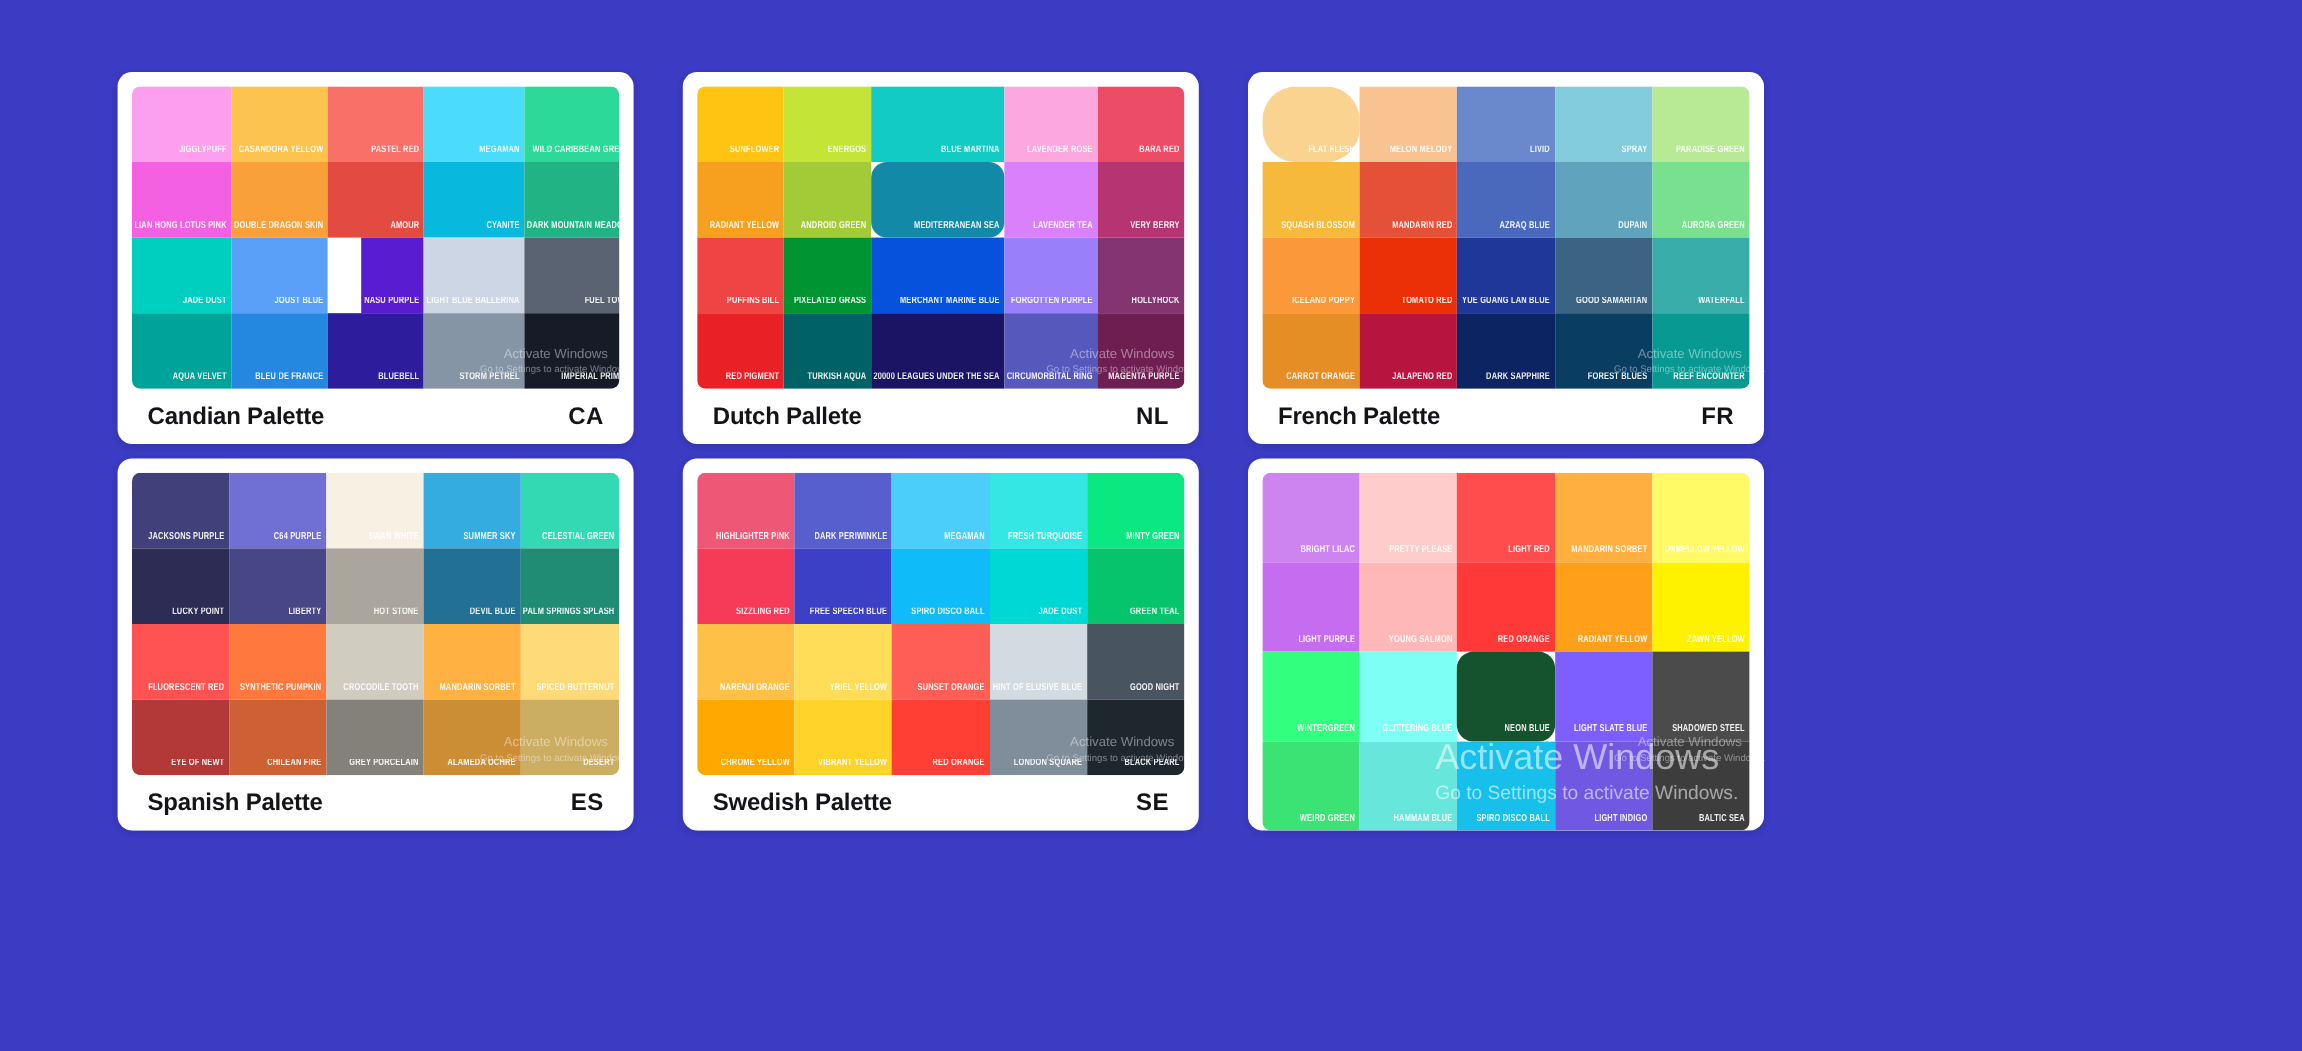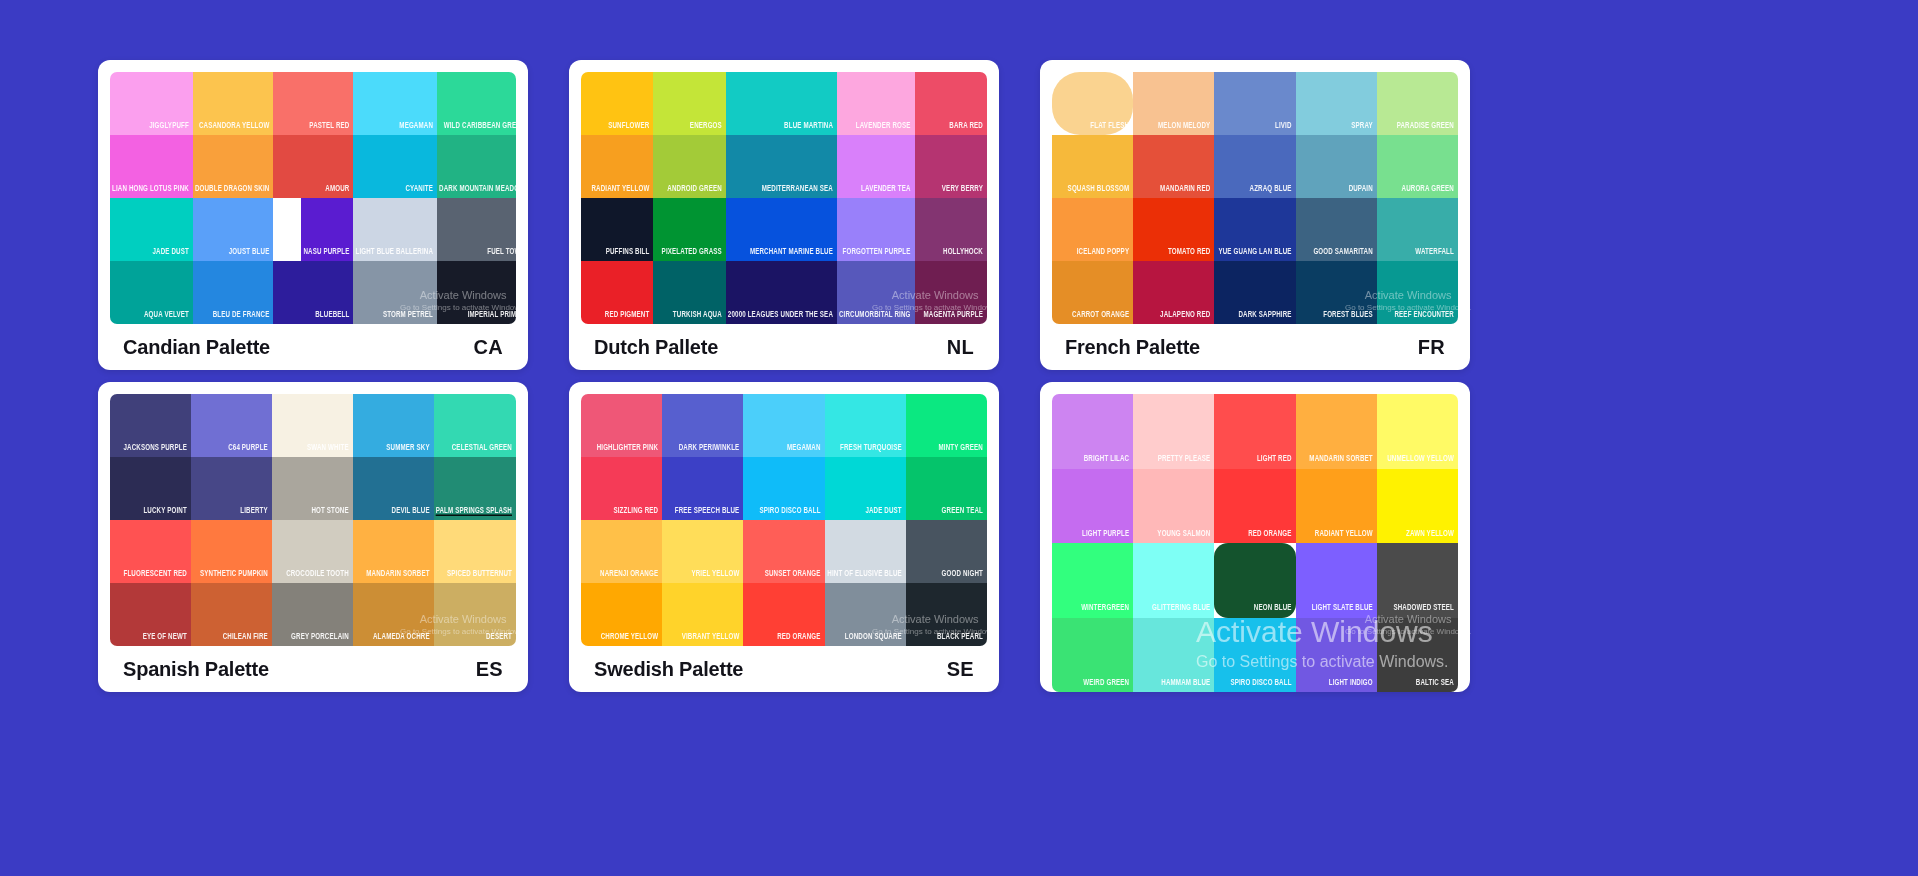--- a/index.html
+++ b/index.html
@@ -193,30 +193,30 @@
         </div>
         <div class="swatch" style="background: rgb(237, 76, 103);">
           <span class="swatch-label">BARA RED</span>
         </div>
         <div class="swatch" style="background: rgb(247, 159, 31);">
           <span class="swatch-label">RADIANT YELLOW</span>
         </div>
         <div class="swatch" style="background: rgb(163, 203, 56);">
           <span class="swatch-label">ANDROID GREEN</span>
         </div>
-        <div class="swatch" style="background: rgb(18, 137, 167);">
+        <div class="swatch" style="background: rgb(18, 137, 167); border-radius: 13px;">
           <span class="swatch-label">MEDITERRANEAN SEA</span>
         </div>
         <div class="swatch" style="background: rgb(217, 128, 250);">
           <span class="swatch-label">LAVENDER TEA</span>
         </div>
         <div class="swatch" style="background: rgb(181, 52, 113);">
           <span class="swatch-label">VERY BERRY</span>
         </div>
-        <div class="swatch" style="background: #0f172a;">
+        <div class="swatch" style="background: #ef4444;">
           <span class="swatch-label">PUFFINS BILL</span>
         </div>
         <div class="swatch" style="background: rgb(0, 148, 50);">
           <span class="swatch-label">PIXELATED GRASS</span>
         </div>
         <div class="swatch" style="background: rgb(6, 82, 221);">
           <span class="swatch-label">MERCHANT MARINE BLUE</span>
         </div>
         <div class="swatch" style="background: rgb(153, 128, 250);">
           <span class="swatch-label">FORGOTTEN PURPLE</span>
@@ -335,21 +335,21 @@
         </div>
         <div class="swatch" style="background: rgb(71, 71, 135);">
           <span class="swatch-label">LIBERTY</span>
         </div>
         <div class="swatch" style="background: rgb(170, 166, 157);">
           <span class="swatch-label">HOT STONE</span>
         </div>
         <div class="swatch" style="background: rgb(34, 112, 147);">
           <span class="swatch-label">DEVIL BLUE</span>
         </div>
-        <div class="swatch" style="background: rgb(33, 140, 116); text-decoration: underline;">
+        <div class="swatch" style="background: rgb(33, 140, 116);">
           <span class="swatch-label">PALM SPRINGS SPLASH</span>
         </div>
         <div class="swatch" style="background: rgb(255, 82, 82);">
           <span class="swatch-label">FLUORESCENT RED</span>
         </div>
         <div class="swatch" style="background: rgb(255, 121, 63);">
           <span class="swatch-label">SYNTHETIC PUMPKIN</span>
         </div>
         <div class="swatch" style="background: rgb(209, 204, 192);">
           <span class="swatch-label">CROCODILE TOOTH</span>

